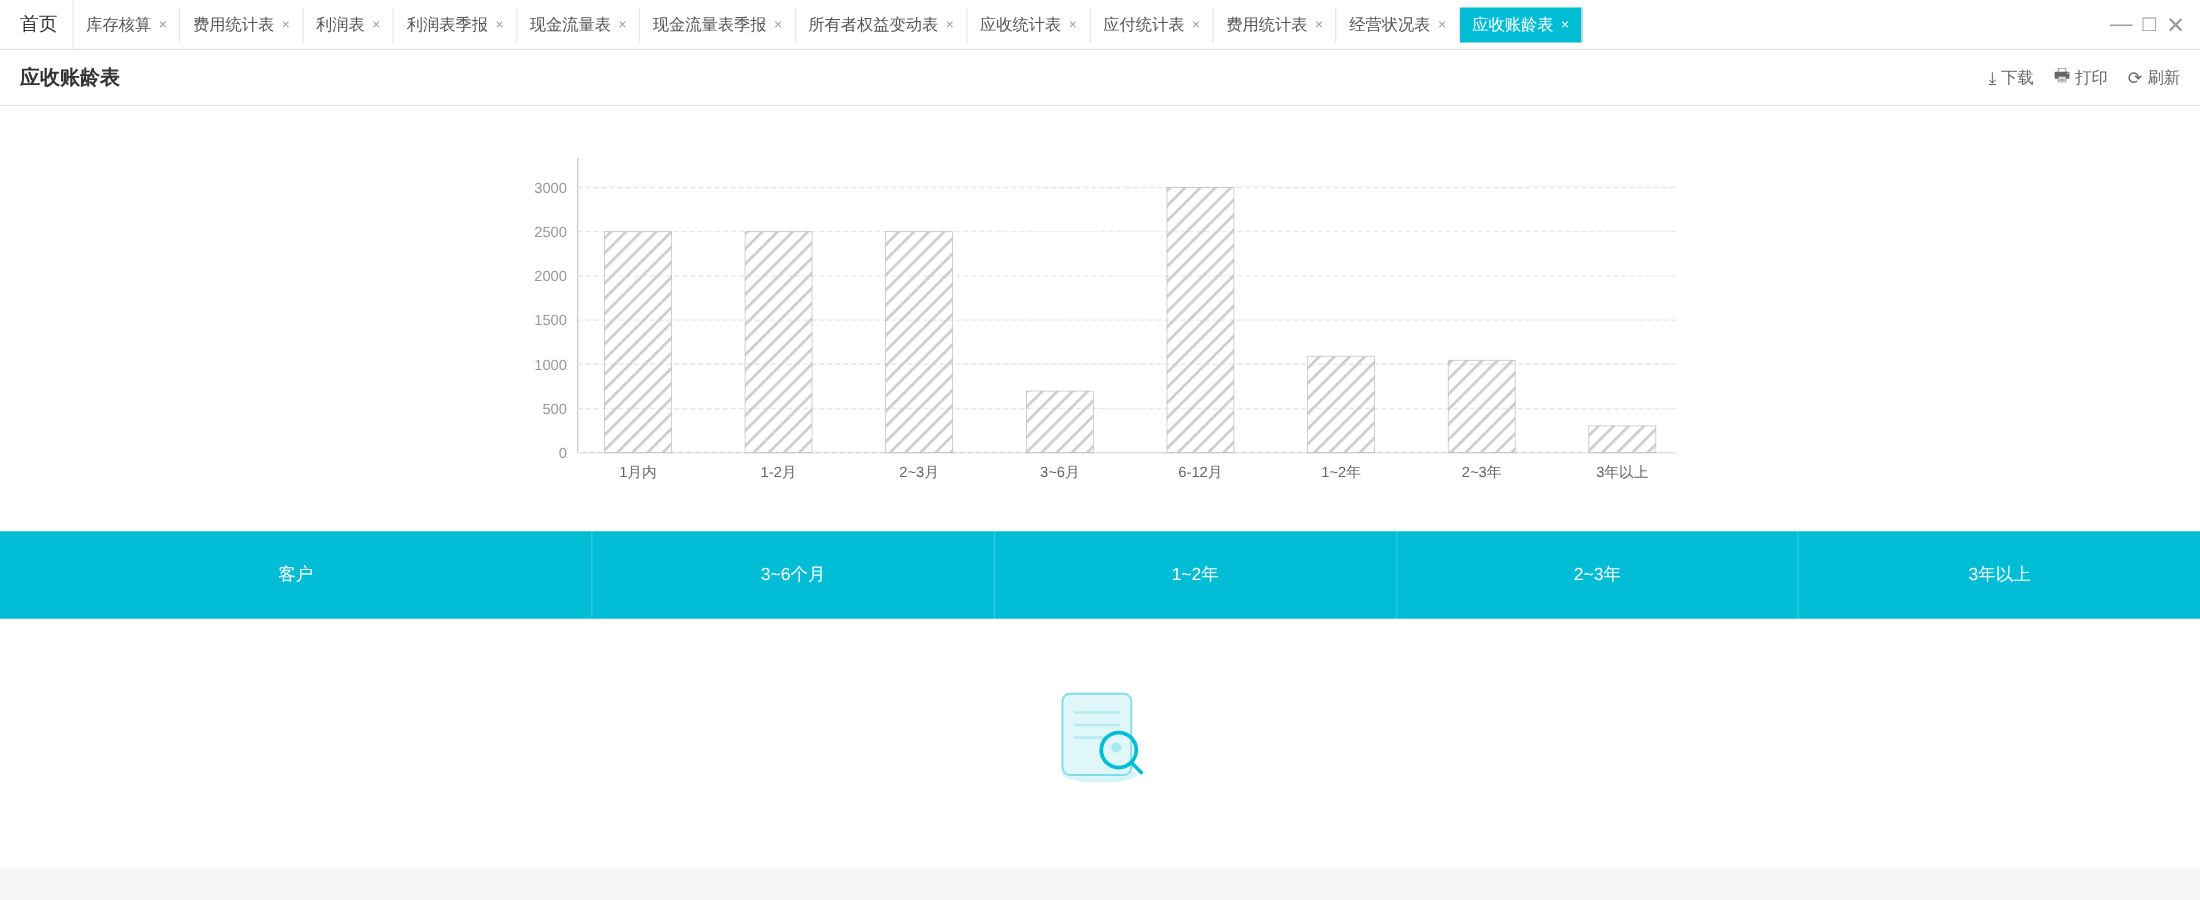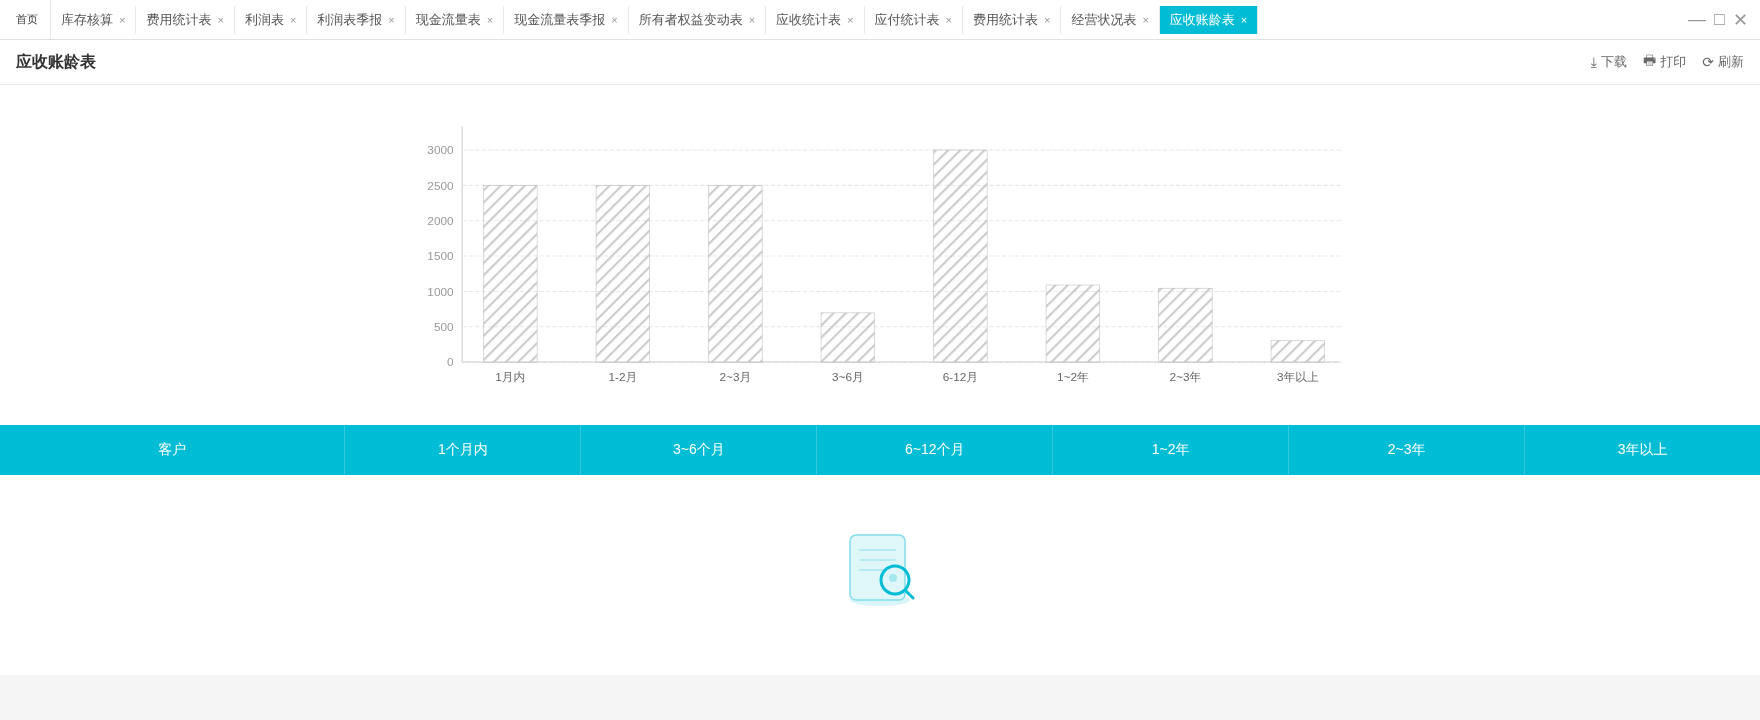--- a/index.html
+++ b/index.html
@@ -37,21 +37,21 @@
       color: #999;
       cursor: pointer;
     }
     .tab-item.active .close-btn { color: #fff; }
     .tab-home {
       padding: 0 12px;
       height: 40px;
       display: flex;
       align-items: center;
       color: #333;
-      font-size: 11px;
+      font-size: 15px;
       border-right: 1px solid #e8e8e8;
       cursor: pointer;
     }
     .tab-bar-actions {
       margin-left: auto;
       display: flex;
       align-items: center;
       gap: 8px;
       padding-right: 8px;
     }
@@ -116,21 +116,21 @@
     
     .table-header {
       display: flex;
       background: #00bcd4;
       color: #fff;
       font-size: 14px;
     }
     .table-header-cell {
       flex: 1;
       text-align: center;
-      padding: 16px 8px;
+      padding: 26px 8px;
       border-right: 1px solid rgba(255,255,255,0.2);
     }
     .table-header-cell:first-child {
       flex: 1.5;
     }
     .table-header-cell:last-child {
       border-right: none;
     }
 
     
@@ -283,27 +283,21 @@
         <text x="840" y="258" text-anchor="middle" font-size="11" fill="#666">3年以上</text>
       </svg>
     </div>
   </div>
 
   <div class="table-header">
     <div class="table-header-cell">
       <span>客户</span>
     </div>
     <div class="table-header-cell">
-      <span>1个月内</span>
-    </div>
-    <div class="table-header-cell">
       <span>3~6个月</span>
-    </div>
-    <div class="table-header-cell">
-      <span>6~12个月</span>
     </div>
     <div class="table-header-cell">
       <span>1~2年</span>
     </div>
     <div class="table-header-cell">
       <span>2~3年</span>
     </div>
     <div class="table-header-cell">
       <span>3年以上</span>
     </div>

